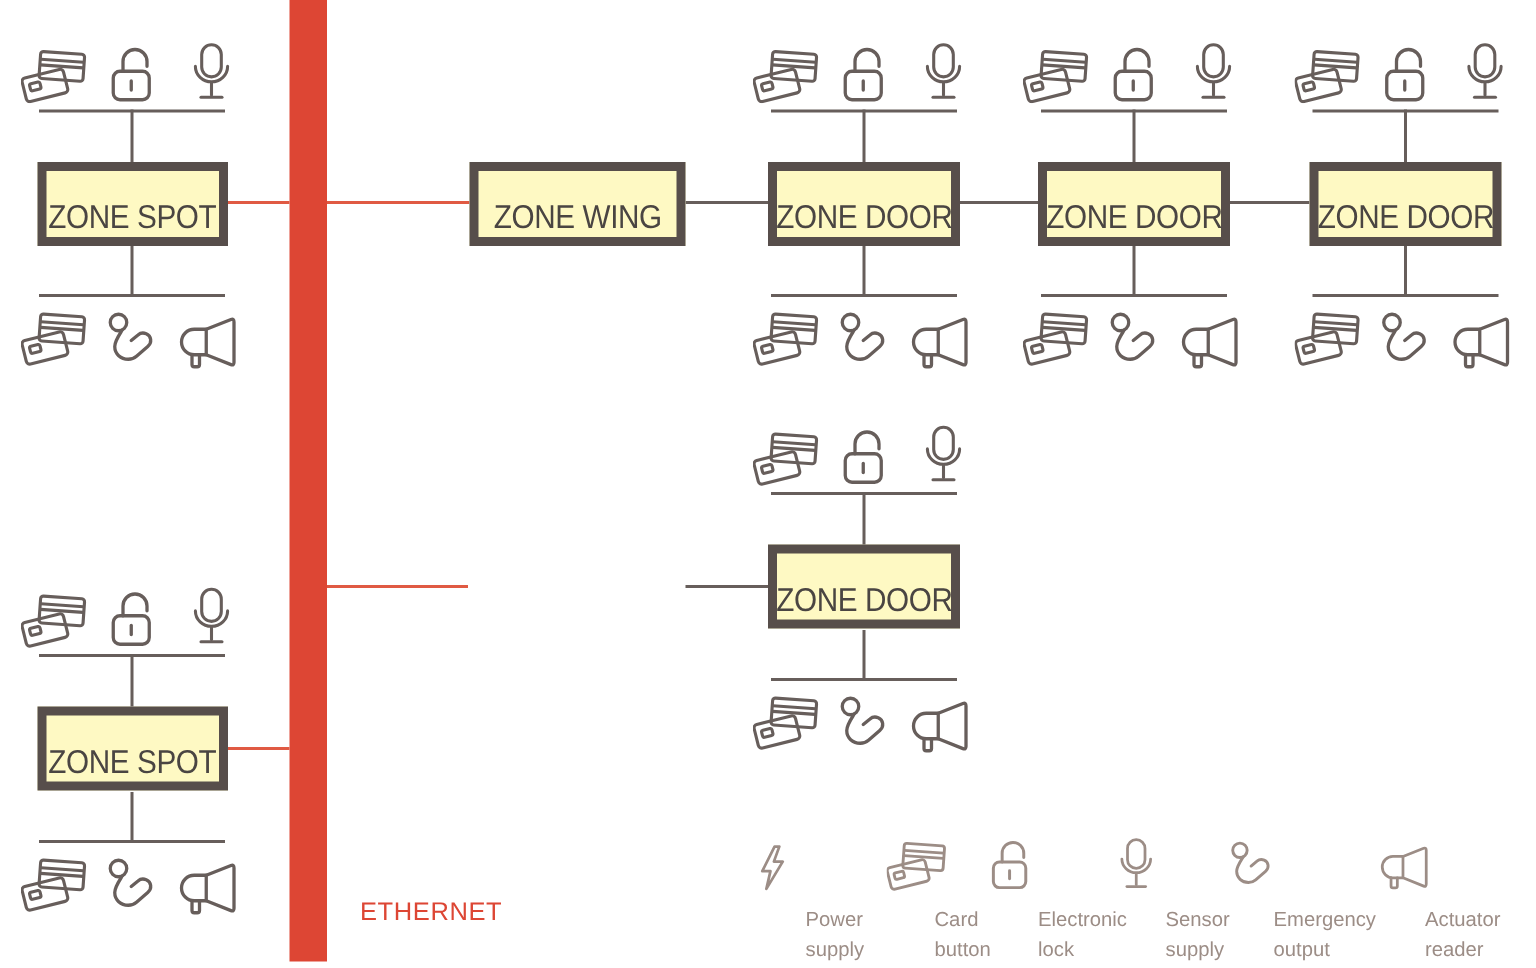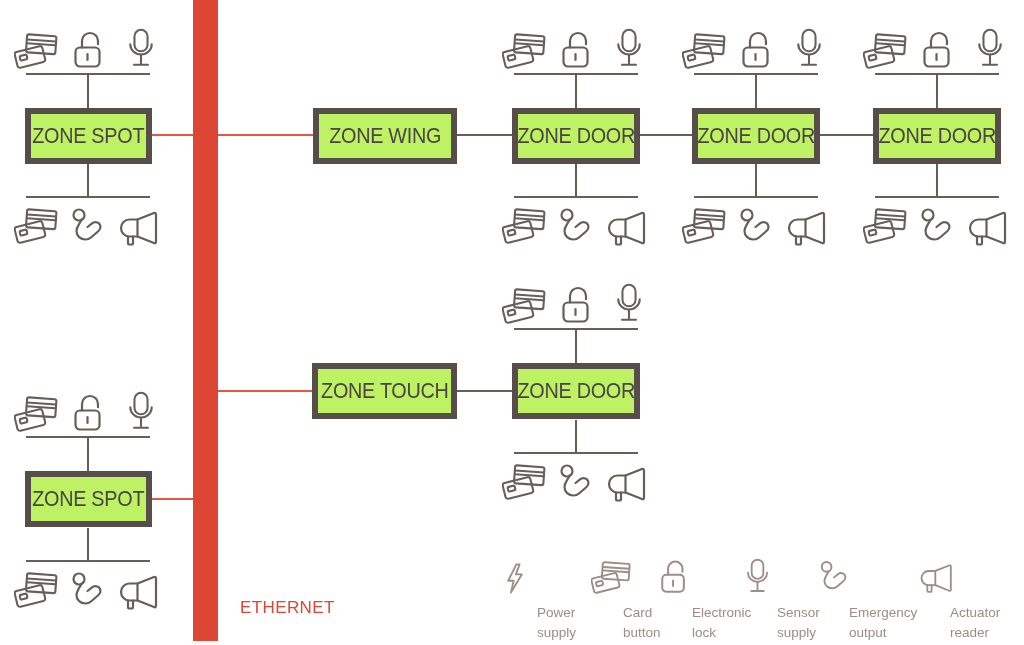--- a/index.html
+++ b/index.html
@@ -17,21 +17,21 @@
   }
   
   .eth-bar{position:absolute;left:193px;top:0;width:25px;height:641px;background:var(--red);}
   .eth-label{
     position:absolute;left:240px;top:598px;font-size:17px;font-weight:normal;
     letter-spacing:.4px;color:var(--red);
   }
   
   .zbox{
     position:absolute;height:56px;box-sizing:border-box;border:6px solid var(--box-border);
-    background:#bef264;display:flex;align-items:center;justify-content:center;
+    background:#fef9c3;display:flex;align-items:flex-end;justify-content:center;
   }
   .zbox span{
     display:inline-block;font-size:22px;color:var(--box-text);letter-spacing:-.3px;
     transform:scaleX(.9);transform-origin:center;white-space:nowrap;
   }
   
   .con{position:absolute;height:0;border-top:2.5px solid var(--line);}
   .con.red{border-top-color:var(--red-line);}
   
   .cluster{position:absolute;width:150px;height:84px;}
@@ -132,23 +132,20 @@
   </div>
   <div class="zbox" style="left:512px;top:108px;width:128px">
     <span>ZONE DOOR</span>
   </div>
   <div class="zbox" style="left:692px;top:108px;width:128px">
     <span>ZONE DOOR</span>
   </div>
   <div class="zbox" style="left:873px;top:108px;width:128px">
     <span>ZONE DOOR</span>
   </div>
-  <div class="zbox" style="left:312px;top:363px;width:145px">
-    <span>ZONE TOUCH</span>
-  </div>
   <div class="zbox" style="left:512px;top:363px;width:128px">
     <span>ZONE DOOR</span>
   </div>
   <div class="zbox" style="left:25px;top:471px;width:127px">
     <span>ZONE SPOT</span>
   </div>
 
   <div class="cluster t" style="left:13px;top:25px">
     <svg class="ic s1" width="44" height="36">
         <use href="#i-card"></use>

